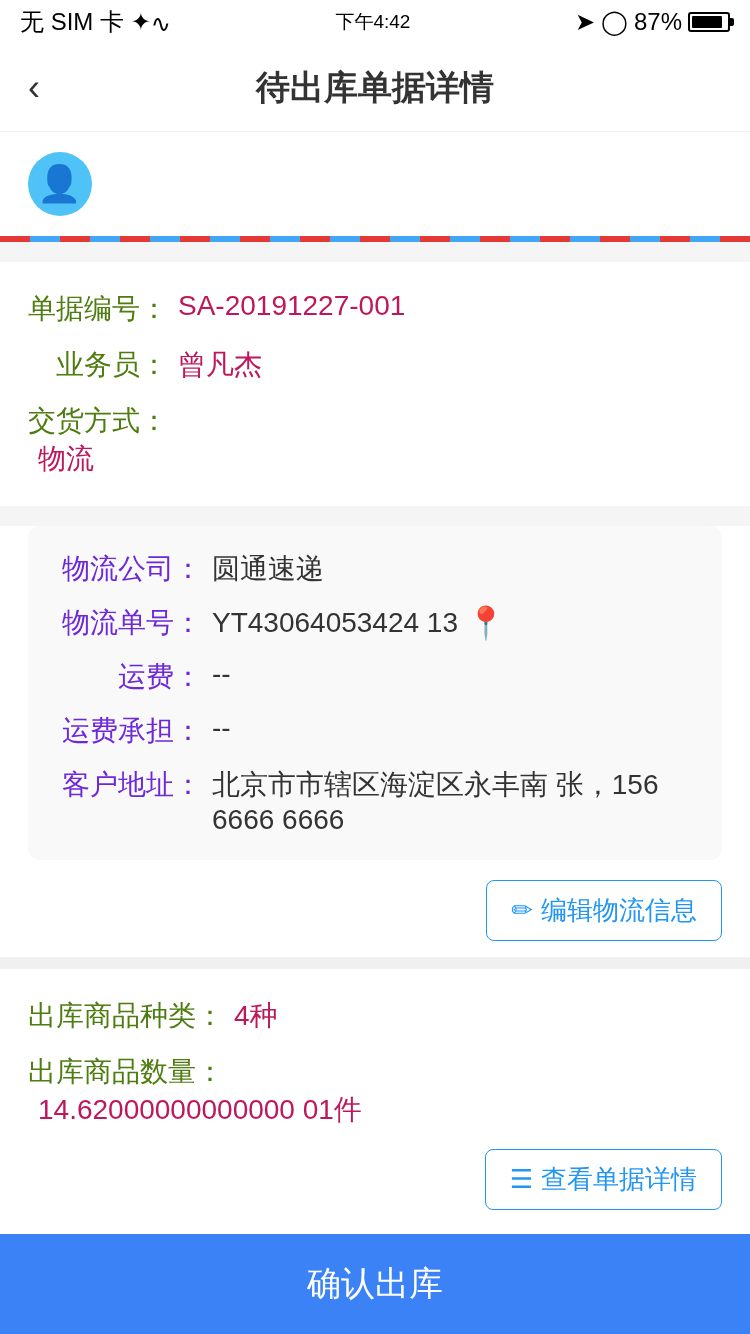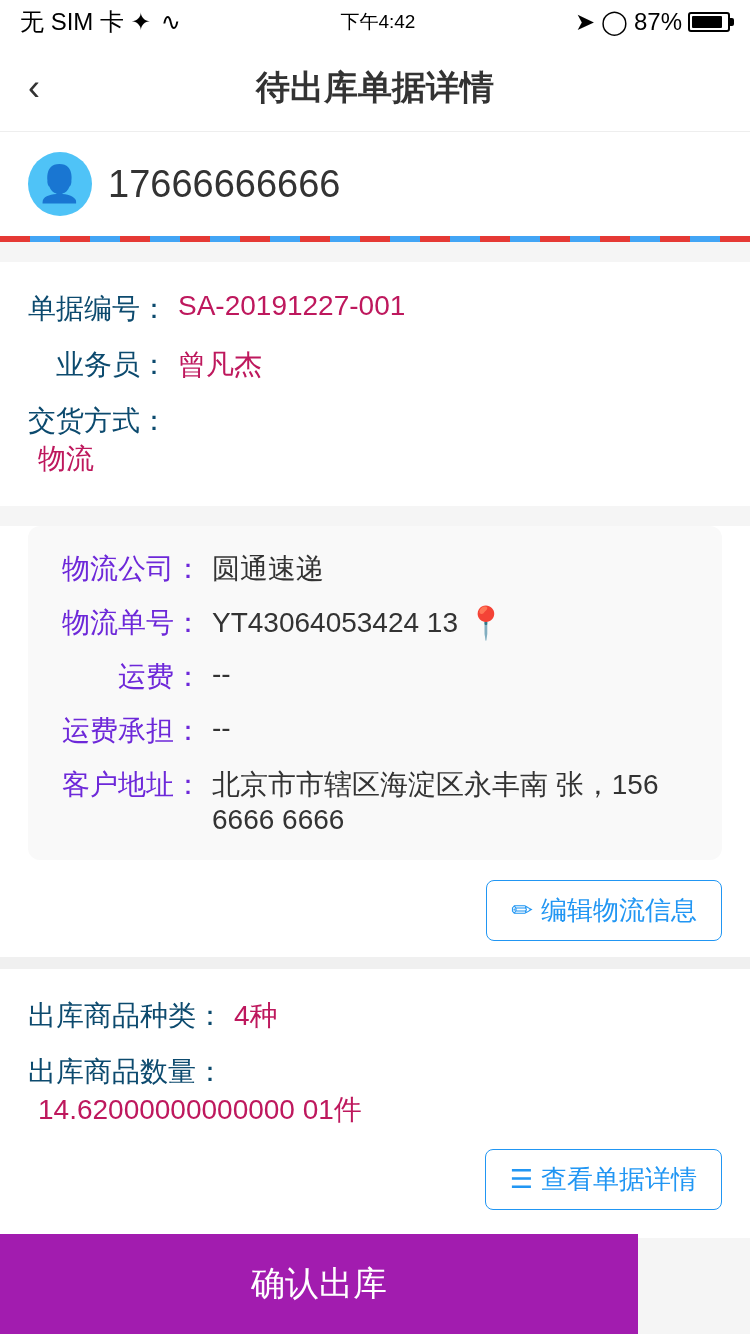--- a/index.html
+++ b/index.html
@@ -18,21 +18,21 @@
       width: 750px;
       height: 44px;
       background: #fff;
       display: flex;
       align-items: center;
       justify-content: space-between;
       padding: 0 20px;
       font-size: 24px;
       color: #000;
     }
-    .status-left { display: flex; align-items: center; gap: 10px; }
+    .status-left { display: flex; align-items: flex-end; }
     .status-center { font-size: 19px; font-weight: 500; text-align: center; }
     .status-right { display: flex; align-items: center; gap: 6px; font-size: 24px; }
     .battery {
       width: 42px; height: 20px;
       border: 2px solid #000;
       border-radius: 3px;
       position: relative;
       display: inline-flex;
       align-items: center;
       padding: 2px;
@@ -123,21 +123,21 @@
     }
 
     .info-row {
       display: flex;
       align-items: flex-start;
       margin-bottom: 18px;
       font-size: 28px;
     }
     .info-row:last-child { margin-bottom: 0; flex-direction: column; }
     .info-label {
-      color: #0c4a6e;
+      color: #4d7c0f;
       min-width: 140px;
       text-align: right;
       flex-shrink: 0;
     }
     .info-value {
       color: #be185d;
       flex: 1;
       padding-left: 10px;
     }
 
@@ -221,23 +221,23 @@
     .bottom-space {
       height: 180px;
       background: #f5f5f5;
     }
 
     
     .confirm-bar {
       position: fixed;
       bottom: 0;
       left: 0;
-      width: 638px;
+      width: 750px;
       height: 100px;
-      background: #a21caf;
+      background: #3b82f6;
       display: flex;
       align-items: center;
       justify-content: center;
       cursor: pointer;
     }
     .confirm-text {
       color: #fff;
       font-size: 34px;
       font-weight: 500;
     }
@@ -263,21 +263,20 @@
 
 <div class="nav-bar">
   <span class="nav-back">‹</span>
   <span class="nav-title">待出库单据详情</span>
 </div>
 
 <div class="user-header">
   <div class="user-avatar">
     <span>👤</span>
   </div>
-  <span class="user-phone">17666666666</span>
 </div>
 
 <div class="dashed-divider"></div>
 
 <div class="section">
   <div class="info-row">
     <span class="info-label">单据编号：</span>
     <span class="info-value">SA-20191227-001</span>
   </div>
   <div class="info-row">

